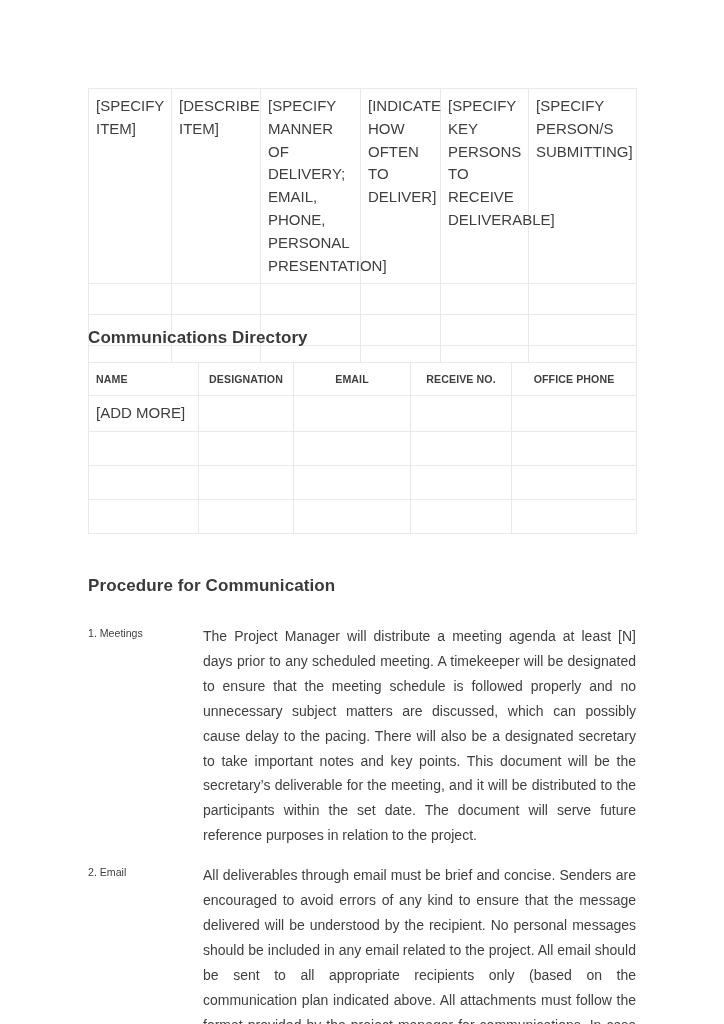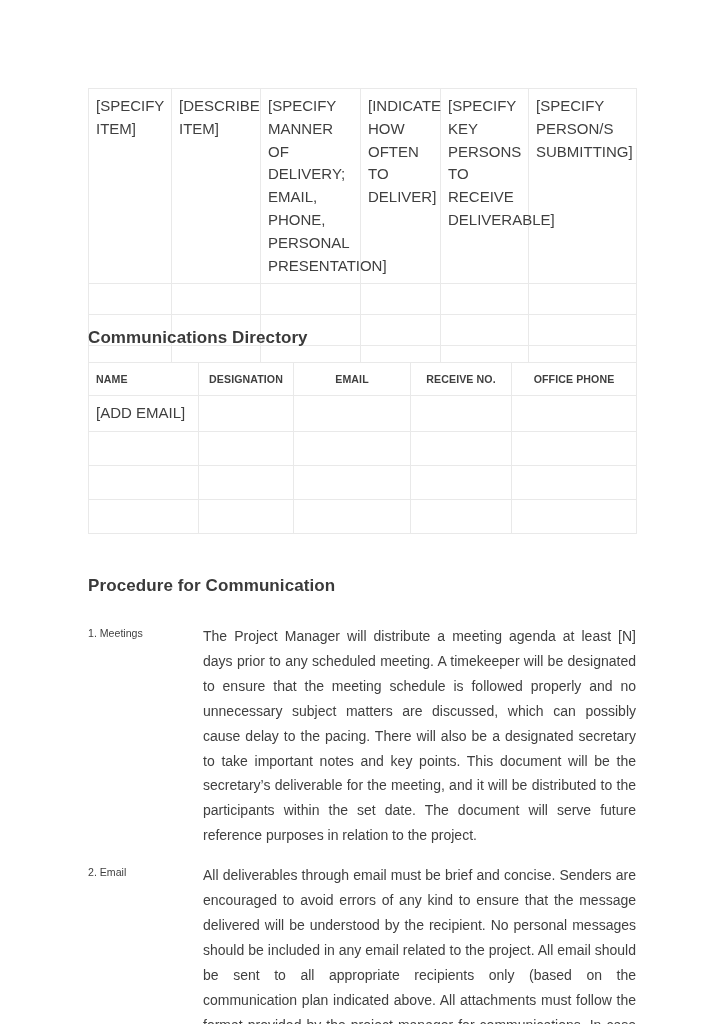--- a/index.html
+++ b/index.html
@@ -177,21 +177,21 @@
       <tr>
         <th class="col-name">NAME</th>
         <th>DESIGNATION</th>
         <th>EMAIL</th>
         <th>RECEIVE NO.</th>
         <th>OFFICE PHONE</th>
       </tr>
     </thead>
     <tbody>
       <tr>
-        <td>[ADD EMAIL]</td>
+        <td>[ADD MORE]</td>
         <td class="center"></td>
         <td></td>
         <td></td>
         <td></td>
       </tr>
       <tr class="blank-row">
         <td></td>
         <td></td>
         <td></td>
         <td></td>

